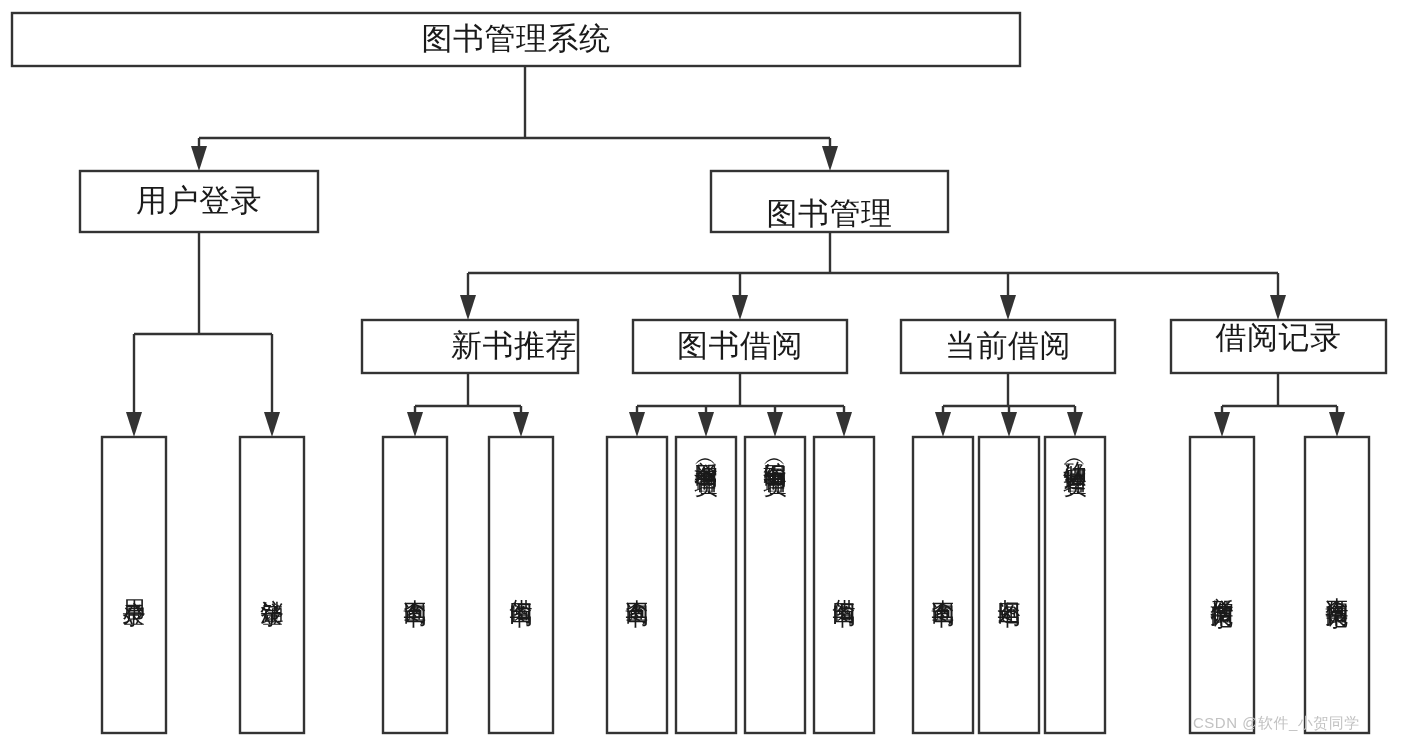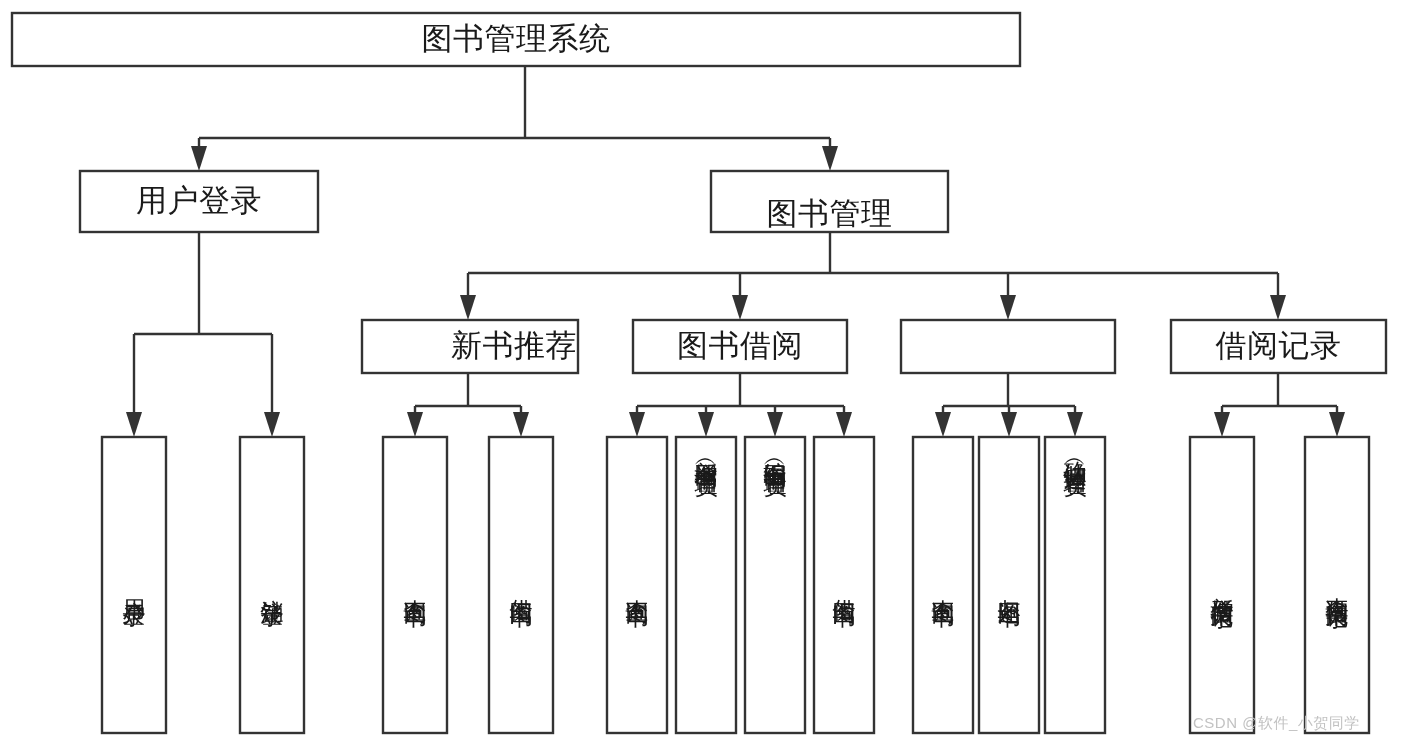--- a/index.html
+++ b/index.html
@@ -187,21 +187,22 @@
 
   </svg>
 
   <div class="node-label horiz" style="left:12px; top:13px; width:1008px; height:53px;">图书管理系统</div>
 
   <div class="node-label horiz" style="left:80px; top:171px; width:238px; height:61px;">用户登录</div>
   <div class="node-label horiz" style="left:711px; top:171px; width:237px; height:61px;margin-top:13px;">图书管理</div>
 
   <div class="node-label horiz" style="left:362px; top:320px; width:216px; height:53px;margin-left:44px;">新书推荐</div>
   <div class="node-label horiz" style="left:633px; top:320px; width:214px; height:53px;">图书借阅</div>
-  <div class="node-label horiz" style="left:1171px; top:320px; width:215px; height:53px;border-radius:23px;">借阅记录</div>
+  <div class="node-label horiz" style="left:901px; top:320px; width:214px; height:53px;">当前借阅</div>
+  <div class="node-label horiz" style="left:1171px; top:312px; width:215px; height:53px;border-radius:23px;">借阅记录</div>
 
   <div class="node-label vert centered" style="left:102px; top:437px; width:64px; height:296px;">用户登录</div>
   <div class="node-label vert centered" style="left:240px; top:437px; width:64px; height:296px;">注销登录</div>
 
   <div class="node-label vert centered" style="left:383px; top:437px; width:64px; height:296px;">查询图书</div>
   <div class="node-label vert centered" style="left:489px; top:437px; width:64px; height:296px;">借阅图书</div>
 
   <div class="node-label vert centered" style="left:607px; top:437px; width:60px; height:296px;">查询图书</div>
   <div class="node-label vert" style="left:676px; top:437px; width:60px; height:296px;">新增图书（管理员）</div>
   <div class="node-label vert" style="left:745px; top:437px; width:60px; height:296px;">编辑图书（管理员）</div>

